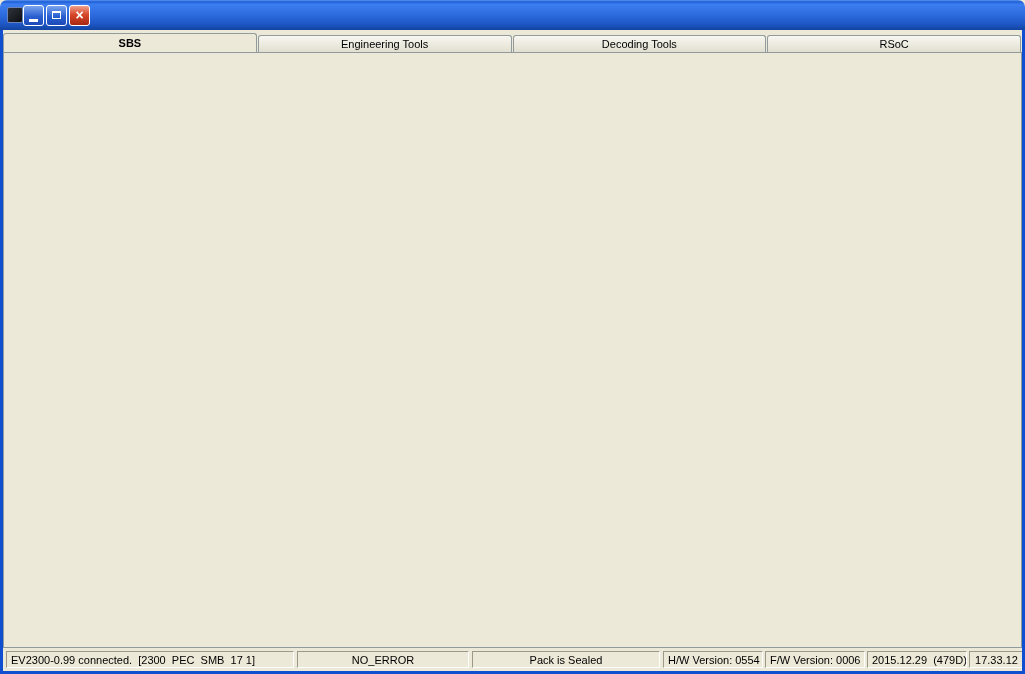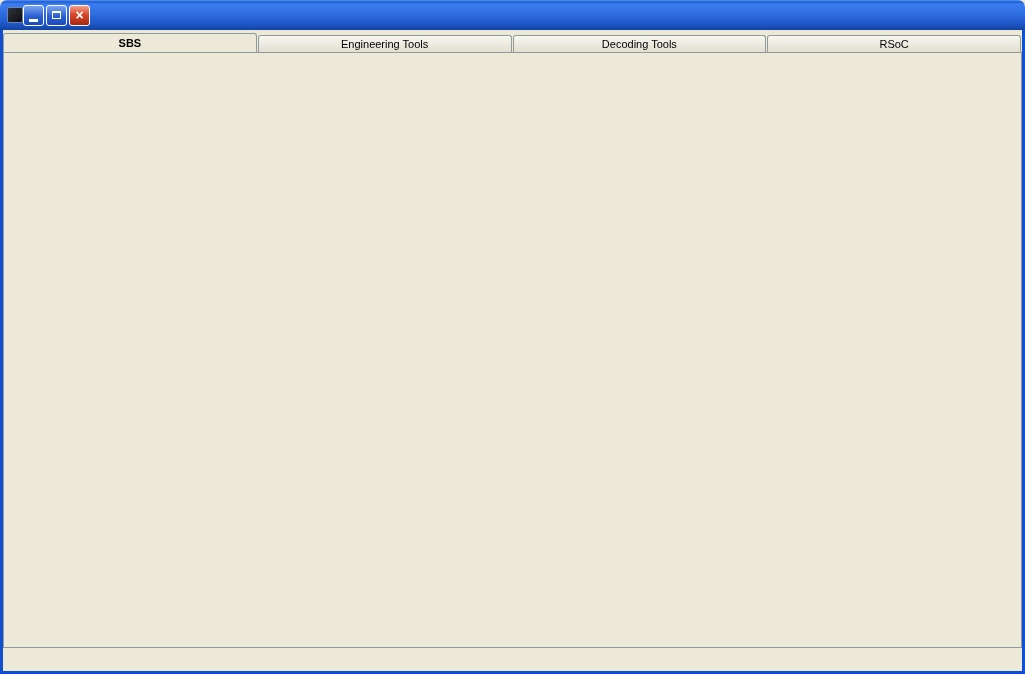--- a/index.html
+++ b/index.html
@@ -604,14 +604,23 @@
     <div class="gcaption">F / W   Board</div>
     <div id="fw-buttons" class="abs" style="left:7px;top:14px">
         <div class="btn hwbtn">SONY</div>
         <div class="btn hwbtn">SANYO</div>
         <div class="btn hwbtn">SDI</div>
         <div class="btn hwbtn">Panasonic</div>
         <div class="btn hwbtn">LGC</div>
       </div>
   </div>
 
+  <div class="statusbar" id="statusbar">
+      <div class="seg" style="left: 3px; width: 288px;">EV2300-0.99 connected.  [2300  PEC  SMB  17 1]</div>
+      <div class="seg c" style="left: 294px; width: 172px;">NO_ERROR</div>
+      <div class="seg c" style="left: 469px; width: 188px;">Pack is Sealed</div>
+      <div class="seg c" style="left: 660px; width: 100px;">H/W Version: 0554</div>
+      <div class="seg c" style="left: 762px; width: 100px;">F/W Version: 0006</div>
+      <div class="seg c" style="left: 864px; width: 100px;">2015.12.29  (479D)</div>
+      <div class="seg c" style="left: 966px; width: 55px;">17.33.12</div>
+    </div>
   <div class="frame"></div>
 </div>
 
 </body></html>

